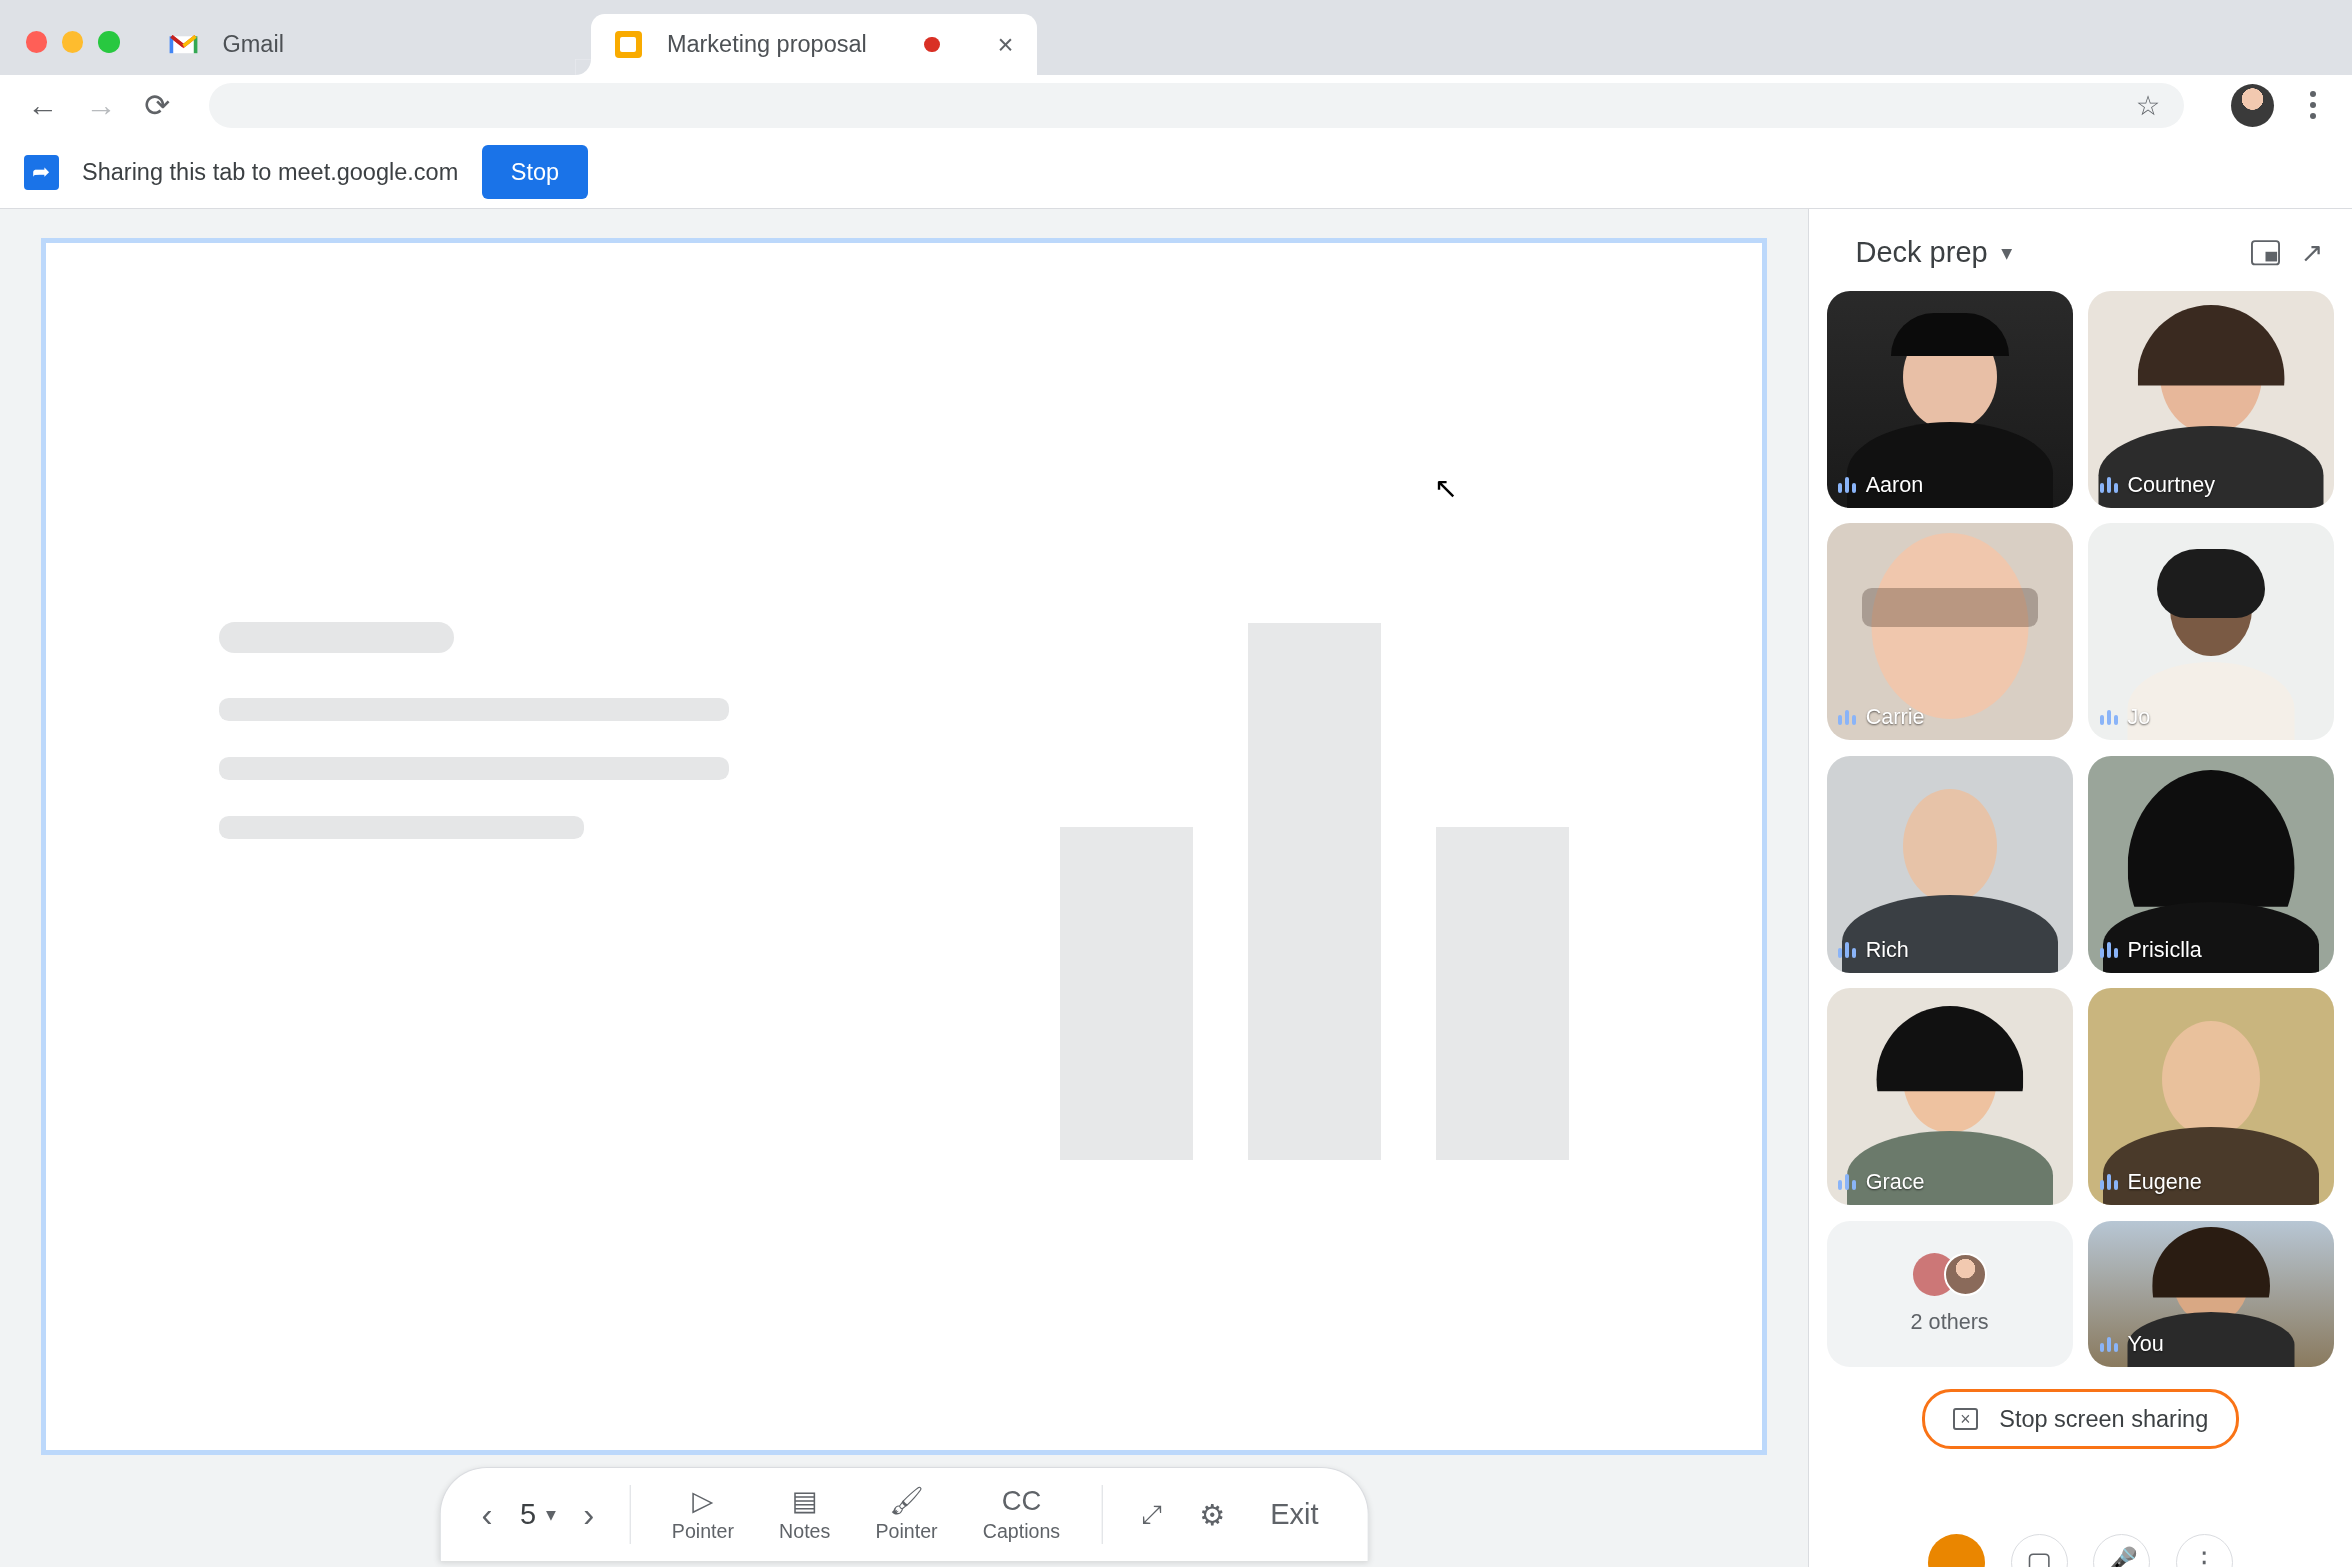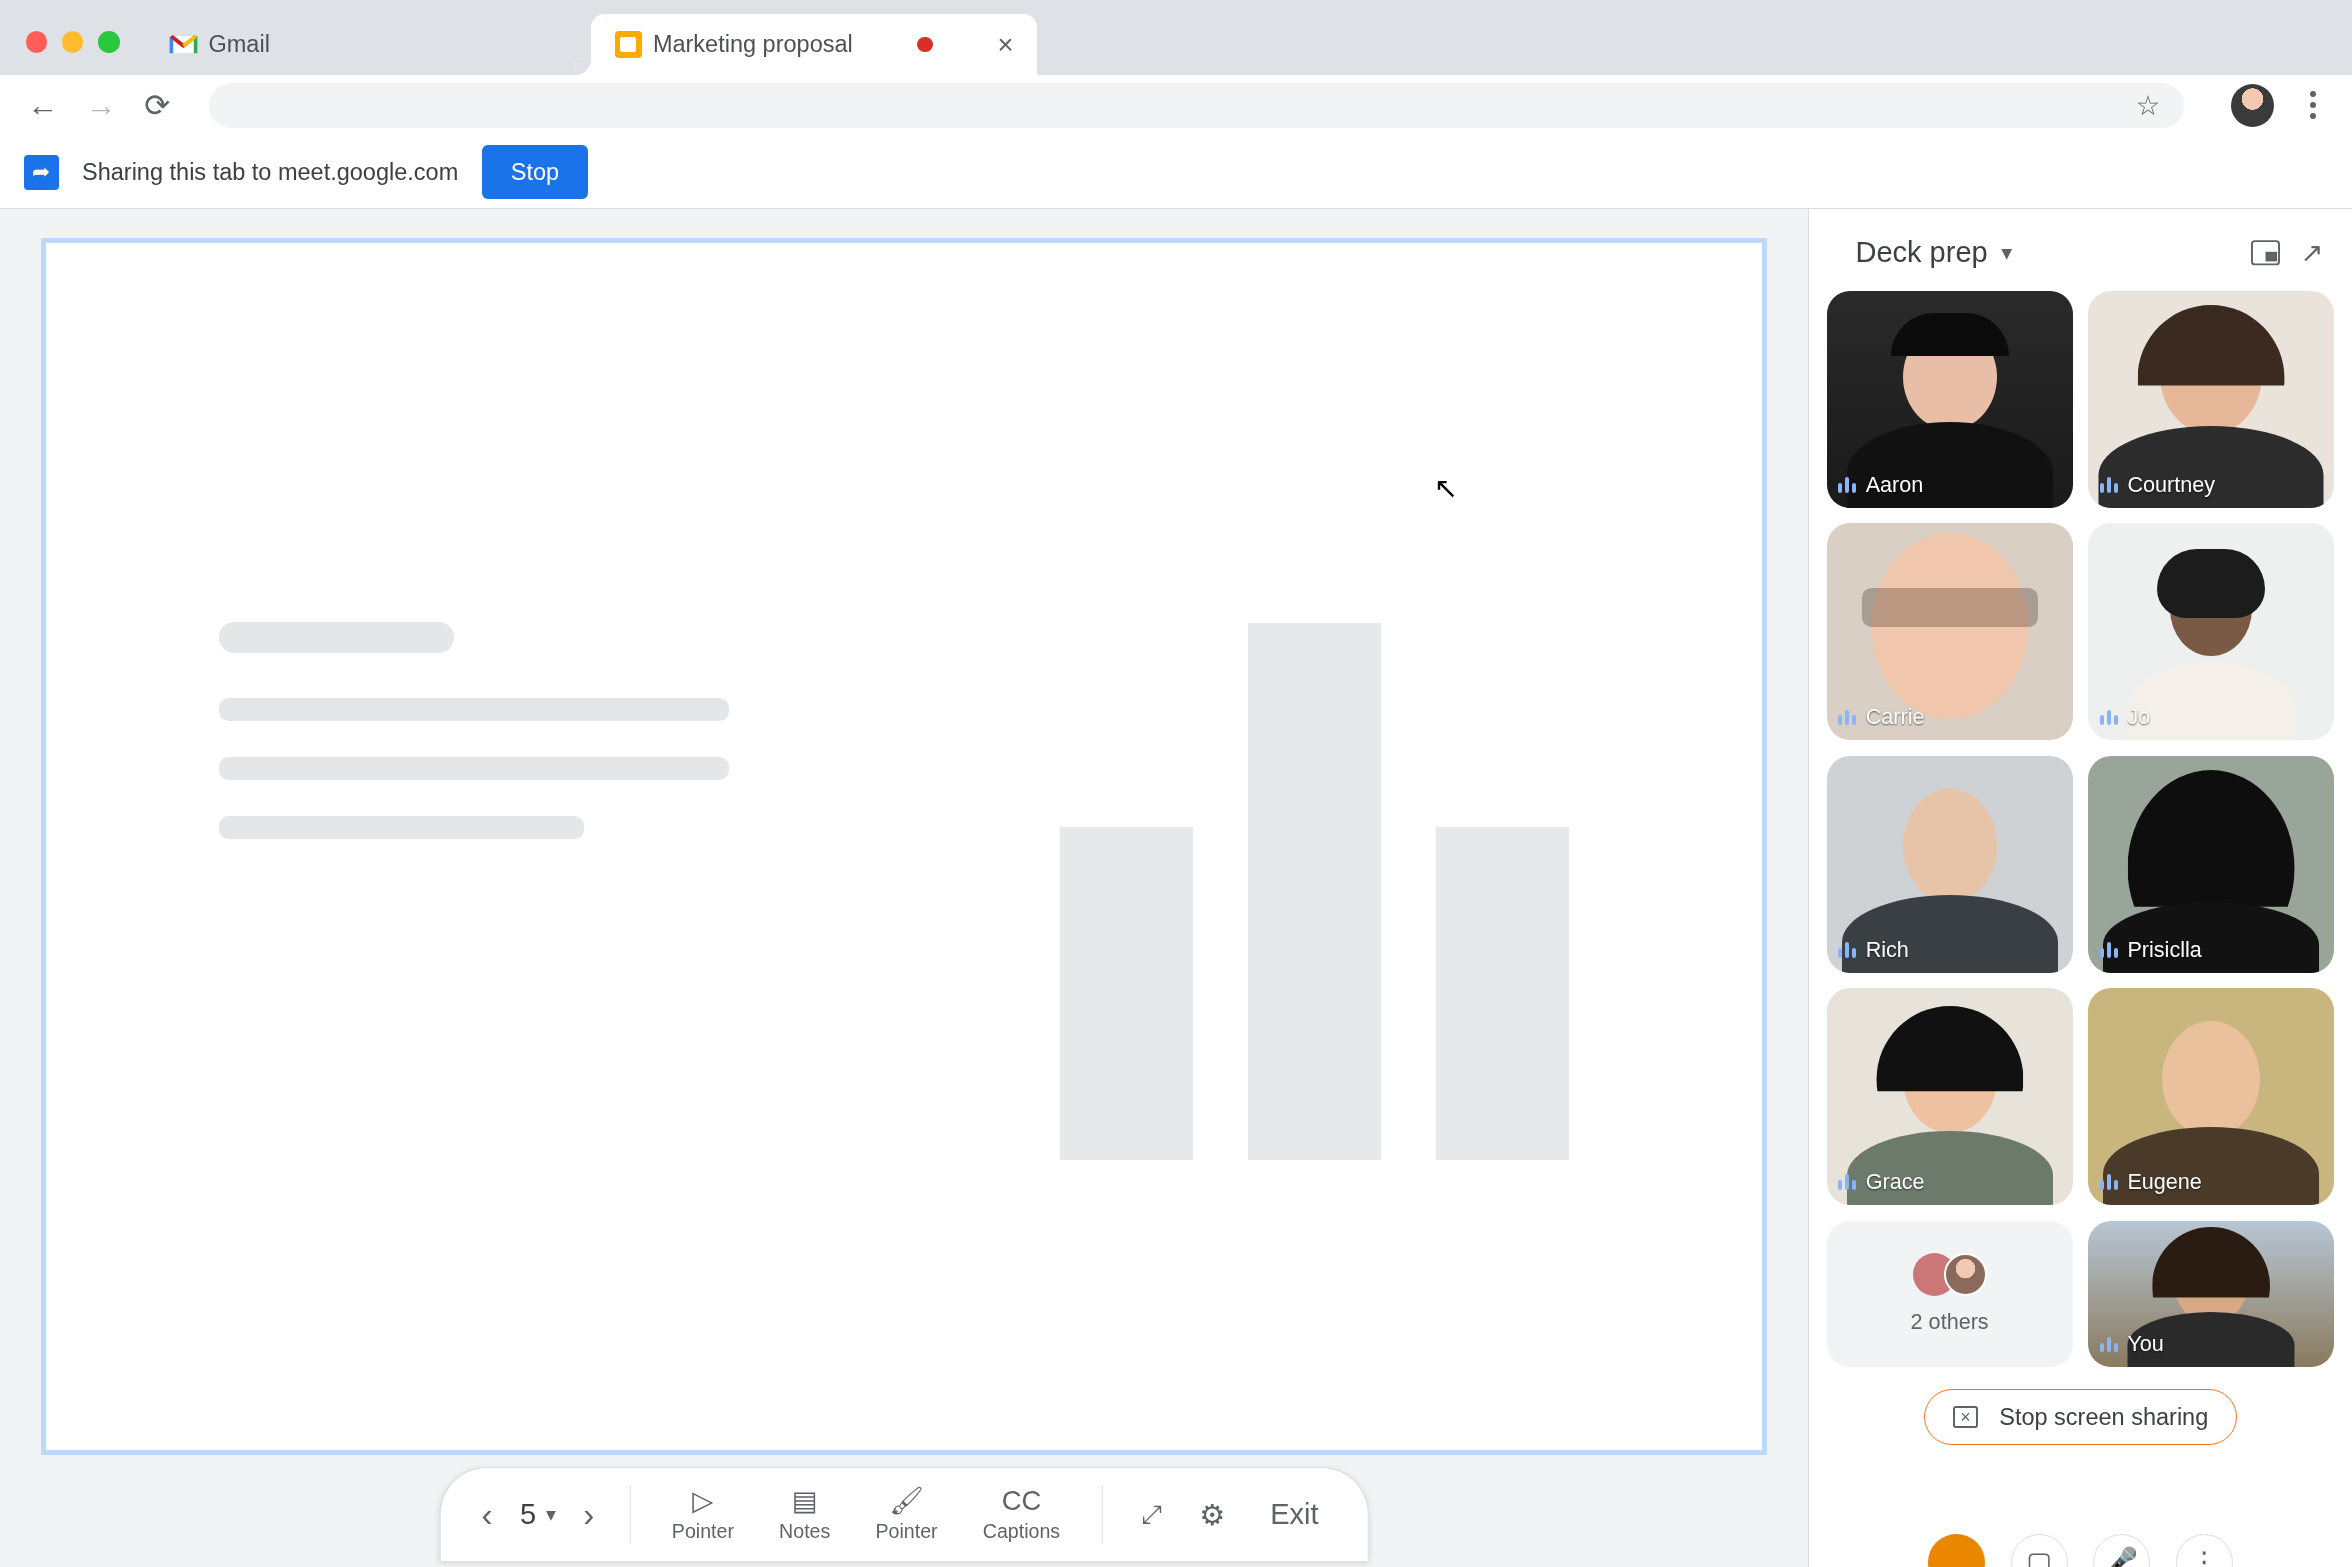--- a/index.html
+++ b/index.html
@@ -6,21 +6,21 @@
   html, body { width: 2352px; height: 1567px; background: #fff; overflow: hidden; }
 
   
   .chrome-top { width: 100%; }
   .tab-strip { height: 75px; background: #dee1e6; display: flex; align-items: flex-end; position: relative; }
   .traffic-lights { display: flex; gap: 14.7px; position: absolute; left: 25.5px; top: 31px; }
   .tl { width: 21.6px; height: 21.6px; border-radius: 50%; }
   .tl.red { background: #ff5f57; }
   .tl.yellow { background: #febc2e; }
   .tl.green { background: #28c840; }
-  .tab { height: 61px; border-radius: 13.7px 13.7px 0 0; display: flex; align-items: center; padding: 0 23.5px; gap: 11px; font-size: 23.5px; color: #4d5155; text-align: center; }
+  .tab { height: 61px; border-radius: 13.7px 13.7px 0 0; display: flex; align-items: center; padding: 0 23.5px; gap: 25px; font-size: 23.5px; color: #4d5155; text-align: center; }
   .tab.inactive { margin-left: 145px; width: 446px; }
   .tab.active   { background: #fff; width: 446px; position: relative; }
   .tab.active::before,
   .tab.active::after { content:""; position:absolute; bottom:0; width:15.7px; height:15.7px; background:#fff; }
   .tab.active::before { left:-15.7px; border-radius:0 0 15.7px 0; box-shadow: 7.8px 7.8px 0 7.8px #fff; clip-path: inset(0 0 0 0); background:#dee1e6; border-bottom-right-radius:15.7px;}
   .tab-close { margin-left: auto; font-size: 27.4px; color: #5f6368; cursor: pointer; }
   .recording-dot { width: 15.7px; height: 15.7px; border-radius: 50%; background: #d93025; margin-left: auto; }
   .slides-icon { width: 27.4px; height: 27.4px; background:#f9ab00; border-radius:3.9px; position:relative;}
   .slides-icon::after{content:"";position:absolute;inset:5.9px;background:#fff;border-radius:2px;}
   .gmail-icon { width: 29px; height: 23.5px; position: relative; }
@@ -96,21 +96,21 @@
   .others-avs .oa{width:43px;height:43px;border-radius:50%;background:#c77;}
   .others-avs .oa:nth-child(2){background:#eee;border:2px solid #fff;margin-left:-11.8px; background: radial-gradient(circle at 50% 35%, #f2c9b0 0 30%, #8a6a5a 31% 100%);}
   .others-text{color:#5f6368;font-size:21.6px;}
 
   
   .person { position:absolute; inset:0;}
   .person .head{position:absolute;left:50%;transform:translateX(-50%);border-radius:50%;}
   .person .body{position:absolute;left:50%;transform:translateX(-50%);border-radius:50% 50% 0 0 / 60% 60% 0 0;}
 
   
-  .stop-share { margin:21.6px auto 0 auto; display:flex; align-items:center; gap:21px; border:1px solid #f97316; border-radius:29px; padding:13.7px 27.4px; color:#3c4043; font-size:23.5px; cursor:pointer; width:fit-content;}
+  .stop-share { margin:21.6px auto 0 auto; display:flex; align-items:center; gap:21px; border:3px solid #f97316; border-radius:29px; padding:13.7px 27.4px; color:#3c4043; font-size:23.5px; cursor:pointer; width:fit-content;}
   .stop-share .ic{width:25.5px;height:21.6px;border:2px solid #5f6368;border-radius:2.9px;position:relative;}
   .stop-share .ic::after{content:"×";position:absolute;inset:0;display:flex;align-items:center;justify-content:center;font-size:17.6px;color:#5f6368;}
 
   
   .meet-bar { position:absolute; left:0; right:0; bottom:-49px; height:108px; display:flex; align-items:center; justify-content:center; gap:25.5px;}
   .meet-bar .circ{width:57px;height:57px;border-radius:50%;border:1px solid #dadce0;display:flex;align-items:center;justify-content:center;color:#5f6368;font-size:27.4px;}
   .meet-bar .circ.red{background:#ea8600;border:none;color:#fff;}
 </style>
 </head>
 <body>

